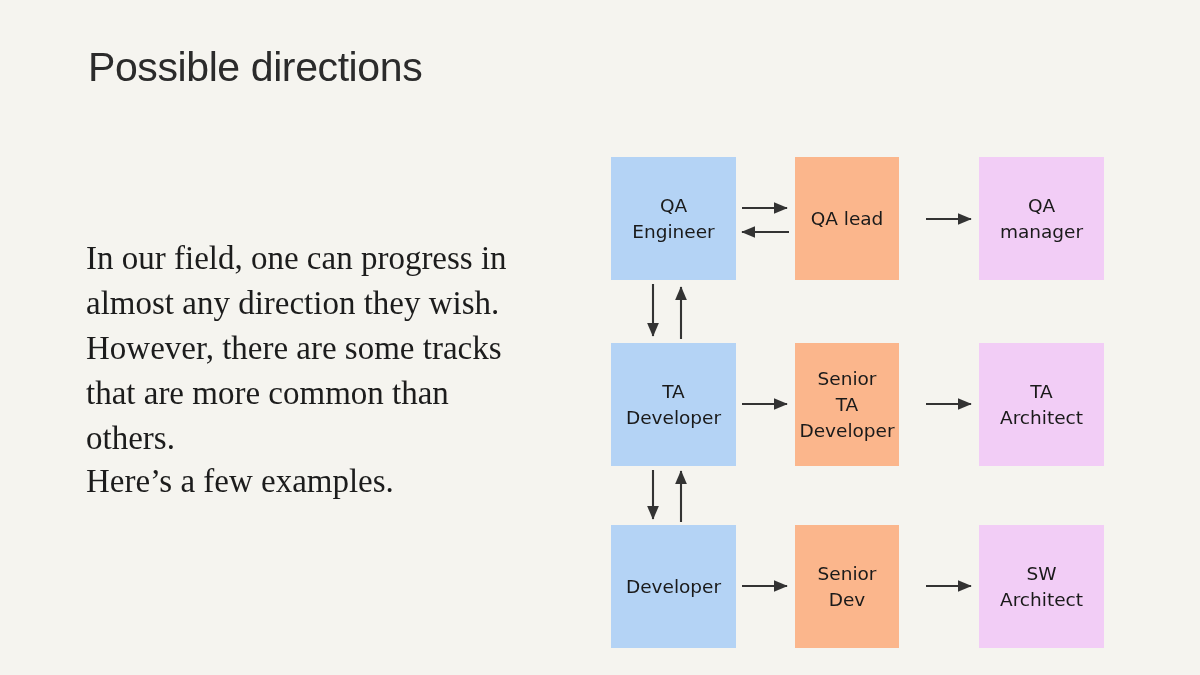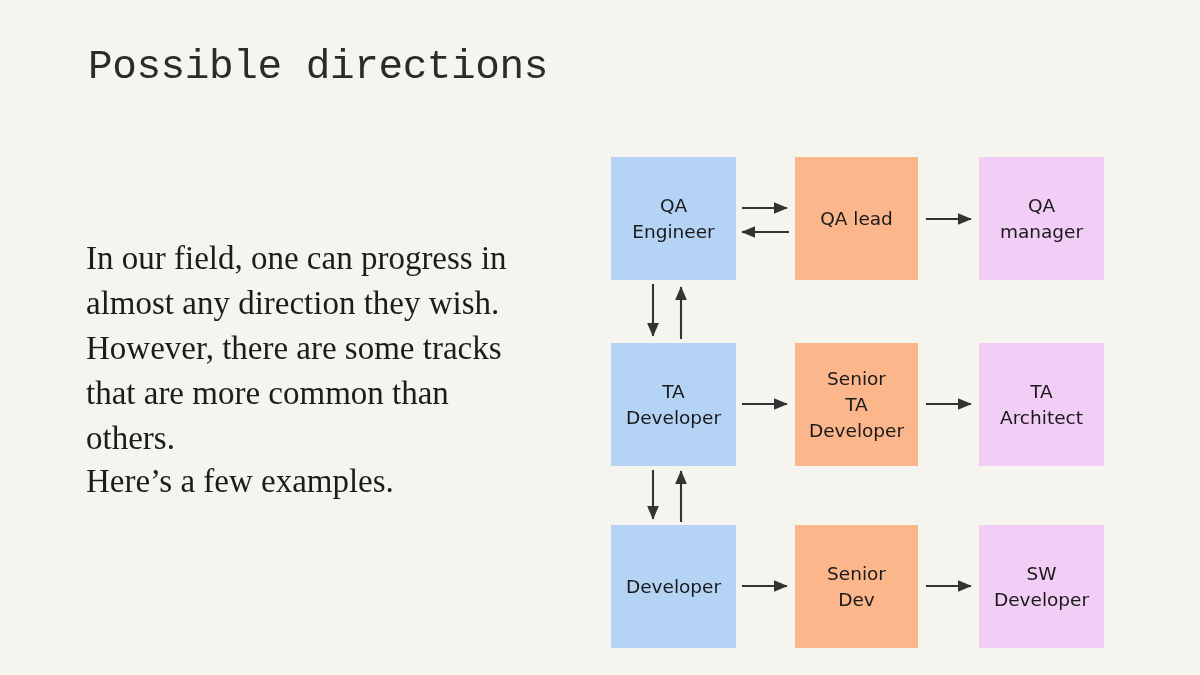--- a/index.html
+++ b/index.html
@@ -19,21 +19,21 @@
     position: absolute;
     inset: 0;
     background: #f5f4ef;
   }
 
   
   #slide-title {
     position: absolute;
     left: 88px;
     top: 44px;
-    font-family: Liberation Mono, monospace;
+    font-family: Liberation Sans, sans-serif;
     font-size: 41px;
     font-weight: 400;
     letter-spacing: -0.4px;
     color: #2b2b2b;
     white-space: nowrap;
   }
 
   .body-block {
     position: absolute;
     left: 86px;
@@ -65,21 +65,21 @@
     font-size: 18.5px;
     line-height: 26px;
     color: #1a1a1a;
     box-sizing: border-box;
     padding: 4px;
   }
   .node-label { white-space: pre-line; }
 
   
   .col-a { left: 611px; width: 125px; }
-  .col-b { left: 795px; width: 123px; }
+  .col-b { left: 795px; width: 104px; }
   .col-c { left: 979px; width: 125px; }
 
   
   .row-1 { top: 141px; height: 123px; }
   .row-2 { top: 327px; height: 123px; }
   .row-3 { top: 509px; height: 123px; }
 
   .fill-blue   { background: #b4d3f5; }
   .fill-orange { background: #fbb68c; }
   .fill-pink   { background: #f2cdf6; }
@@ -133,21 +133,21 @@
 
     <div class="node col-a row-3 fill-blue">
       <span class="node-label">Developer</span>
     </div>
     <div class="node col-b row-3 fill-orange">
       <span class="node-label">Senior
 Dev</span>
     </div>
     <div class="node col-c row-3 fill-pink">
       <span class="node-label">SW
-Developer</span>
+Architect</span>
     </div>
 
     <svg id="arrow-layer" viewBox="0 0 1200 675">
       <defs>
         <marker id="arrowhead" markerWidth="7" markerHeight="7" refX="6.2" refY="3.2" orient="auto" markerUnits="strokeWidth">
           <path d="M0,0.4 L6.6,3.2 L0,6.0 z" fill="#333333"></path>
         </marker>
       </defs>
 
       <g stroke="#333333" stroke-width="2.1" fill="none" marker-end="url(#arrowhead)">

